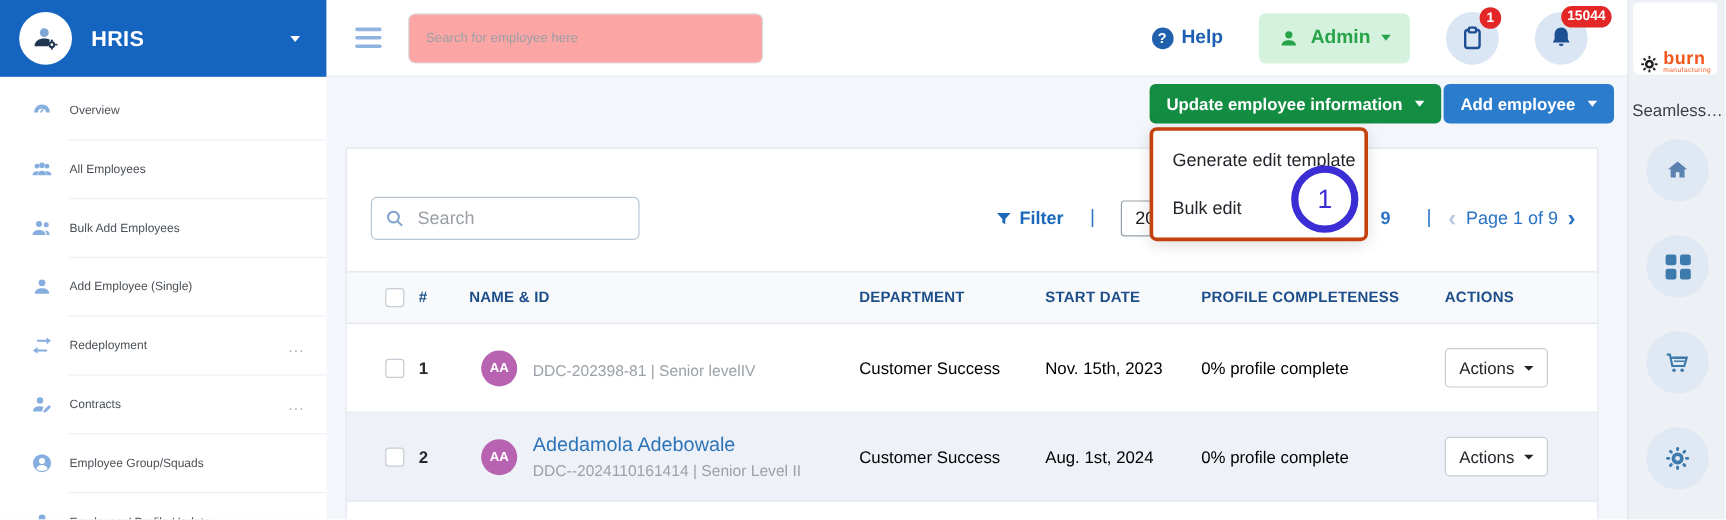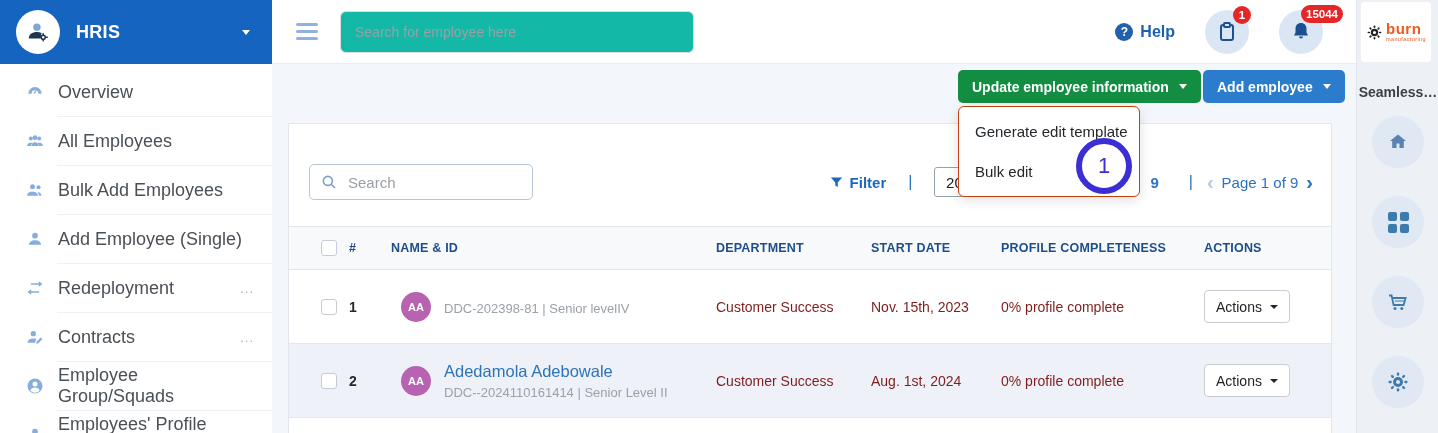--- a/index.html
+++ b/index.html
@@ -10,47 +10,47 @@
   
   .sidebar { position:absolute; left:0; top:0; width:272px; height:433px; background:#fff; z-index:6; }
   .sidebar-header { height:64px; background:#1565c0; display:flex; align-items:center; padding:0 22px 0 16px; }
   .logo-circle { width:44px; height:44px; border-radius:50%; background:#fff; display:flex; align-items:center; justify-content:center; flex:0 0 44px; }
   .brand-name { color:#fff; font-size:18px; font-weight:700; margin-left:16px; letter-spacing:.3px; }
   .sidebar-header .caret { margin-left:auto; color:#fff; }
   .caret { width:0; height:0; border-left:4.5px solid transparent; border-right:4.5px solid transparent; border-top:5px solid currentColor; display:inline-block; }
   .nav { padding-top:4px; }
   .nav-item { height:48px; display:flex; align-items:center; padding:0 18px 0 24px; cursor:pointer; }
   .nav-item .nicon { width:22px; height:22px; color:#85aede; flex:0 0 22px; display:flex; align-items:center; justify-content:center; }
-  .nav-item .nlabel { margin-left:12px; font-size:18px; color:#4a5056; }
+  .nav-item .nlabel { margin-left:12px; font-size:10px; color:#4a5056; }
   .nav-item .ntrail { margin-left:auto; font-size:13px; color:#a9afb6; letter-spacing:1px; }
   .nav-div { height:1px; background:#edf0f5; margin-left:57px; }
 
   
   .topbar { position:absolute; left:272px; top:0; width:1084px; height:64px; background:#fff; border-bottom:1px solid #e8ebef; display:flex; align-items:center; z-index:5; padding-right:33px; }
   .hamburger { margin-left:24px; display:flex; flex-direction:column; gap:4px; cursor:pointer; }
   .hamburger span { display:block; width:22px; height:3px; border-radius:2px; background:#8fb3de; }
-  .topsearch { margin-left:22px; width:354px; height:42px; background:#14b8a6; border:1px solid #dbe0e5; border-radius:6px; padding:0 14px; font-size:14px; color:#333; font-family:"Liberation Sans",sans-serif; outline:none; }
+  .topsearch { margin-left:22px; width:296px; height:42px; background:#fca5a5; border:1px solid #dbe0e5; border-radius:6px; padding:0 14px; font-size:11px; color:#333; font-family:"Liberation Sans",sans-serif; outline:none; }
   .topsearch::placeholder { color:#9aa0a6; }
   .topbar-right { margin-left:auto; display:flex; align-items:center; gap:30px; }
   .help { display:flex; align-items:center; gap:7px; cursor:pointer; }
   .help-q { width:18px; height:18px; border-radius:50%; background:#2160ad; color:#fff; font-size:12px; font-weight:700; display:flex; align-items:center; justify-content:center; }
   .help-label { color:#1d5fb4; font-size:16px; font-weight:600; }
   .admin-btn { height:42px; padding:0 16px; background:#d5f2de; border:none; border-radius:6px; display:flex; align-items:center; gap:9px; color:#27a449; font-weight:700; font-size:16px; cursor:pointer; font-family:"Liberation Sans",sans-serif; }
   .circle-btn { position:relative; width:44px; height:44px; border-radius:50%; background:#dbe6f5; display:flex; align-items:center; justify-content:center; cursor:pointer; }
   .badge { position:absolute; background:#e32626; color:#fff; font-size:11.5px; font-weight:700; border-radius:10px; height:18px; min-width:18px; padding:0 5px; display:flex; align-items:center; justify-content:center; }
   .badge-clip { top:-4px; left:28px; }
   .badge-bell { top:-5px; left:22px; }
 
   
   .rightrail { position:absolute; right:0; top:0; width:82px; height:433px; background:#edf1f6; border-left:1px solid #e2e6ec; z-index:4; }
-  .logo-box { position:absolute; left:4px; top:2px; width:70px; height:60px; background:#fff; border-radius:4px; display:flex; align-items:center; justify-content:center; gap:3px; }
+  .logo-box { position:absolute; left:4px; top:2px; width:70px; height:60px; background:#fff; border-radius:4px; display:flex; align-items:flex-end; justify-content:center; gap:3px; }
   .burn-txt { display:flex; flex-direction:column; line-height:1; }
   .burn-name { color:#f2581e; font-size:15px; font-weight:700; letter-spacing:.5px; }
   .burn-sub { color:#f2581e; font-size:5.5px; letter-spacing:.4px; margin-top:1px; }
-  .rail-caption { position:absolute; left:0; top:84px; width:82px; text-align:center; font-size:14px; color:#3a3f45; font-weight:700; }
+  .rail-caption { position:absolute; left:0; top:84px; width:82px; text-align:center; font-size:14px; color:#3a3f45; font-weight:400; }
   .rail-btn { position:absolute; left:15px; width:52px; height:52px; border-radius:50%; background:#dfe8f3; display:flex; align-items:center; justify-content:center; cursor:pointer; color:#477cab; }
   .grid-glyph { display:grid; grid-template-columns:9px 9px; grid-template-rows:9px 9px; gap:3px; }
   .grid-glyph i { background:#3e7bad; border-radius:2px; }
 
   
   .main { position:absolute; left:272px; top:64px; width:1084px; height:369px; }
   .btn-green { position:absolute; left:686px; top:6px; height:33px; padding:12px 14px; background:#128d41; color:#fff; font-weight:700; font-size:14px; border:none; border-radius:5px; display:flex; align-items:center; gap:10px; cursor:pointer; font-family:"Liberation Sans",sans-serif; z-index:10; }
   .btn-blue { position:absolute; left:931px; top:6px; height:33px; padding:0 14px; background:#2b7ccd; color:#fff; font-weight:700; font-size:14px; border:none; border-radius:5px; display:flex; align-items:center; gap:10px; cursor:pointer; font-family:"Liberation Sans",sans-serif; z-index:10; }
 
   .panel { position:absolute; left:16px; top:59px; width:1044px; height:374px; background:#fff; border:1px solid #e2e7ee; border-radius:2px; }
@@ -74,46 +74,54 @@
   .th { font-size:12.5px; font-weight:700; color:#1d4e89; letter-spacing:.2px; }
   .tbl-row { height:74px; border-bottom:1px solid #e3e8ee; background:#fff; }
   .tbl-row.alt { background:#eef2f8; }
   .cb { width:16px; height:16px; border:1.5px solid #c6ccd4; border-radius:3px; background:#fff; margin-left:12px; cursor:pointer; }
   .num { font-size:14px; color:#24292e; font-weight:600; }
   .namecell { display:flex; align-items:center; }
   .avatar { width:30px; height:30px; border-radius:50%; background:#b763b1; color:#fff; font-size:11px; font-weight:700; display:flex; align-items:center; justify-content:center; margin-left:10px; flex:0 0 30px; }
   .nametxt { margin-left:13px; }
   .empname { color:#2d73b7; font-size:16.5px; font-weight:500; cursor:pointer; }
   .emprole { color:#9ba1a8; font-size:13px; margin-top:4px; }
-  .cellmid { font-size:14px; color:#7f1d1d; font-weight:500; }
+  .cellmid { font-size:14px; color:#000000; font-weight:500; }
   .actions-btn { width:86px; height:33px; background:#fff; border:1px solid #c8cdd3; border-radius:4px; font-size:14px; color:#212529; display:flex; align-items:center; justify-content:center; gap:8px; cursor:pointer; font-family:"Liberation Sans",sans-serif; }
   .actions-btn .caret { color:#212529; border-left-width:4px; border-right-width:4px; border-top-width:4.5px; }
 
   
-  .dropdown { position:absolute; left:958px; top:106px; width:182px; background:#fff; border:1px solid #c2410c; border-radius:6px; box-shadow:0 3px 12px rgba(0,0,0,.13); padding:16px 16px; display:flex; flex-direction:column; gap:23px; z-index:40; }
+  .dropdown { position:absolute; left:958px; top:106px; width:182px; background:#fff; border:3px solid #c2410c; border-radius:6px; box-shadow:0 3px 12px rgba(0,0,0,.13); padding:16px 16px; display:flex; flex-direction:column; gap:23px; z-index:40; }
   .dd-item { font-size:15px; color:#23272b; cursor:pointer; white-space:nowrap; }
   .annot { position:absolute; left:1076px; top:138px; width:56px; height:56px; border:6px solid #3a2ed4; border-radius:50%; color:#3a2ed4; font-size:22px; display:flex; align-items:center; justify-content:center; z-index:50; }
 </style>
 </head>
 <body>
 
 <div class="app">
 
   <div class="topbar">
     <div class="hamburger">
         <span></span>
         <span></span>
         <span></span>
       </div>
     <input class="topsearch" type="text" placeholder="Search for employee here" style="">
     <div class="topbar-right">
       <div class="help">
         <span class="help-q">?</span>
         <span class="help-label">Help</span>
       </div>
+      <button class="admin-btn">
+        <svg width="18" height="18" viewBox="0 0 24 24" fill="#27a449">
+            <circle cx="12" cy="8" r="4"></circle>
+            <path d="M4 20c0-4 3.6-6 8-6s8 2 8 6z"></path>
+          </svg>
+        <span>Admin</span>
+        <span class="caret"></span>
+      </button>
       <div class="circle-btn">
         <svg width="24" height="24" viewBox="0 0 24 24">
             <rect x="6" y="5" width="12" height="15" rx="2" fill="none" stroke="#1d4f93" stroke-width="2"></rect>
             <rect x="9" y="3" width="6" height="4" rx="1" fill="#dbe6f5" stroke="#1d4f93" stroke-width="2"></rect>
           </svg>
         <span class="badge badge-clip">1</span>
       </div>
       <div class="circle-btn">
         <svg width="24" height="24" viewBox="0 0 24 24" fill="#1d4f93">
             <path d="M12 3c-3.3 0-5.5 2.4-5.5 5.8v3.7L5 15.5h14l-1.5-3V8.8C17.5 5.4 15.3 3 12 3z"></path>

